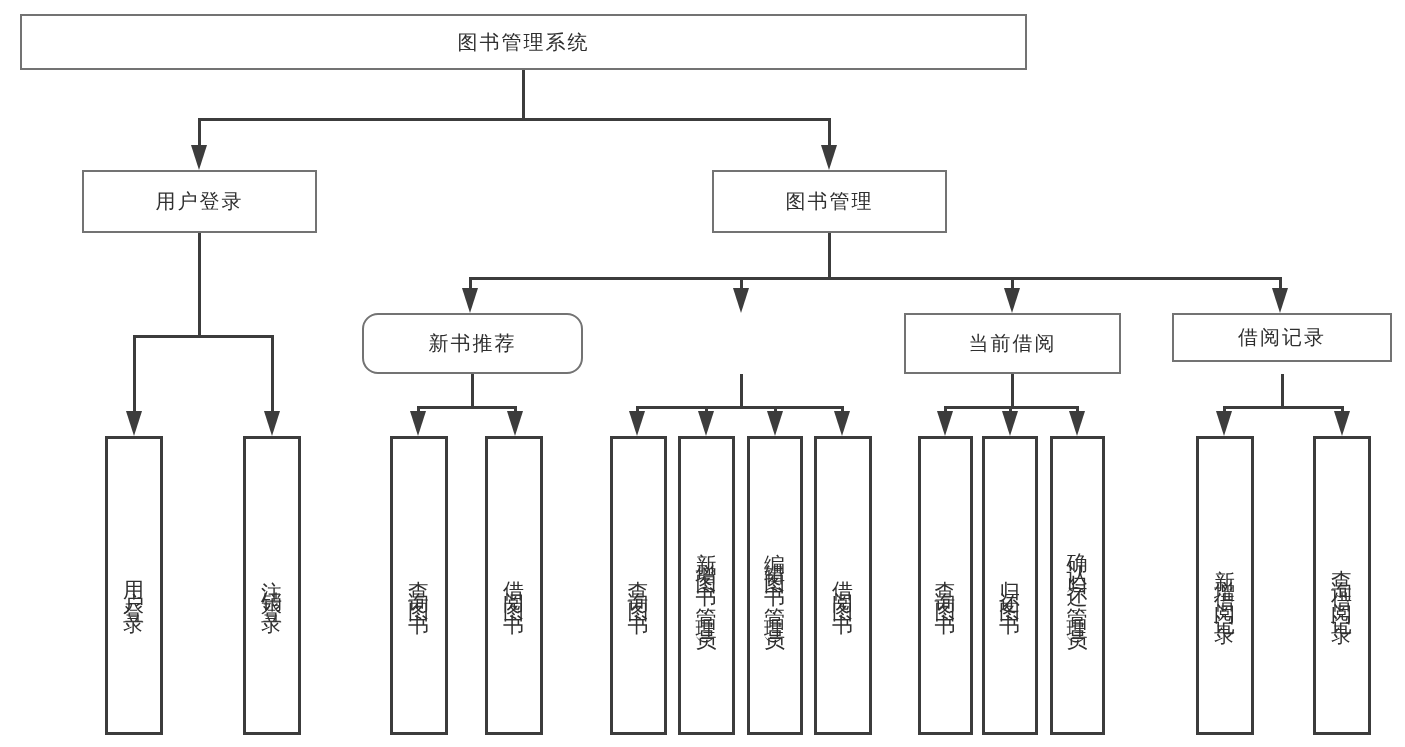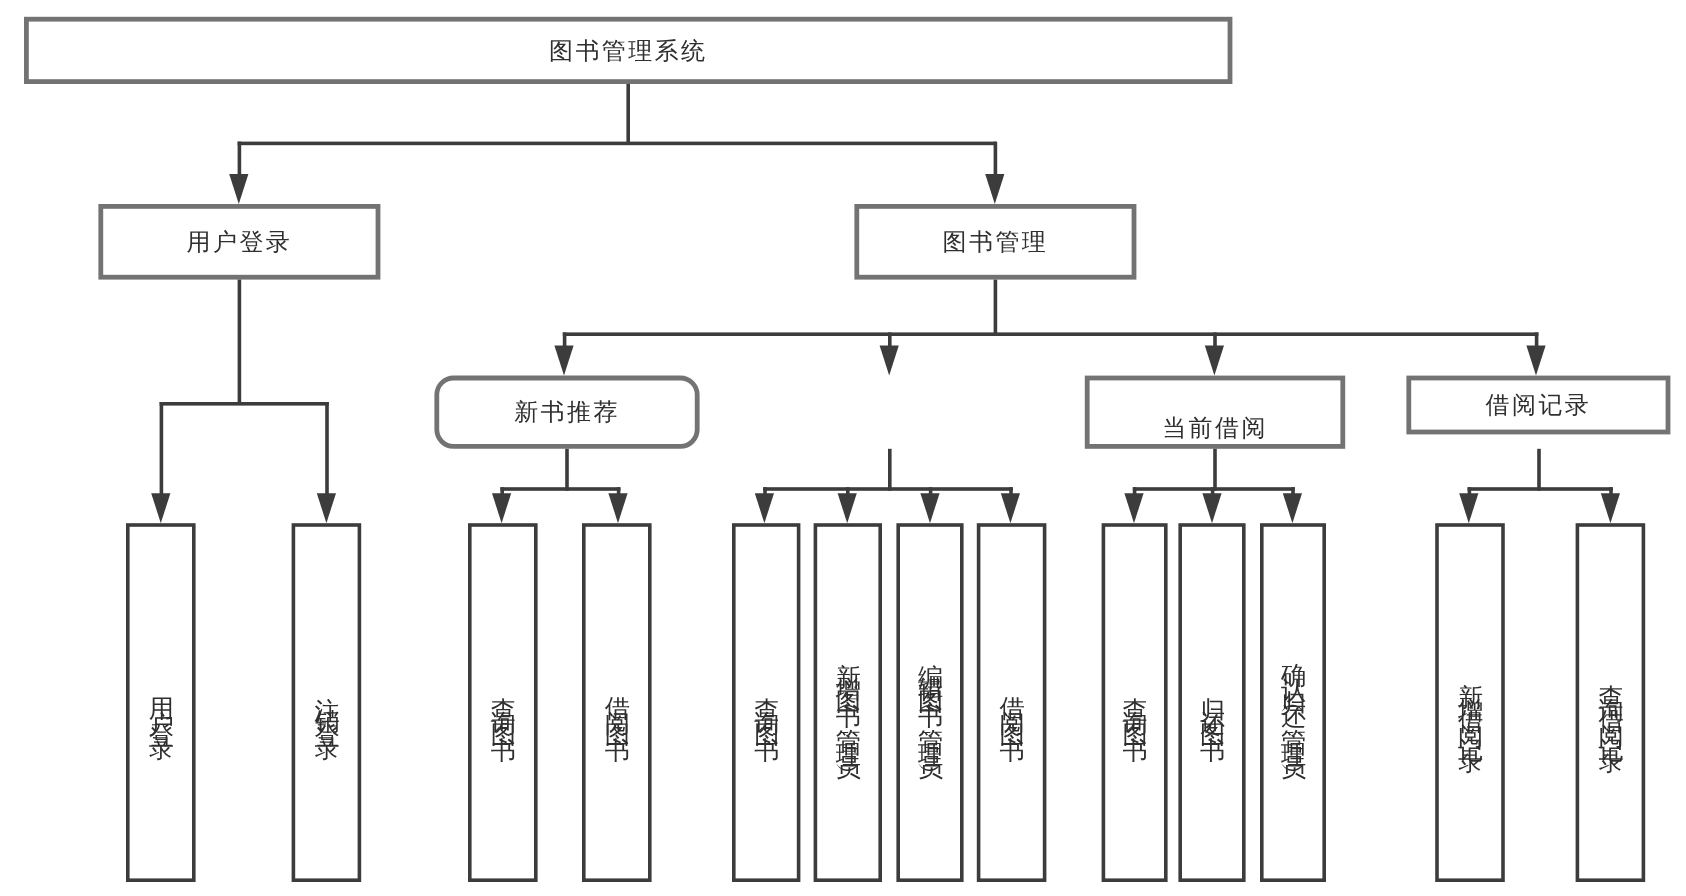--- a/index.html
+++ b/index.html
@@ -5,21 +5,21 @@
   html,body{margin:0;padding:0;background:#ffffff;}
   #canvas{
     position:relative;
     width:1405px;height:747px;
     background:#ffffff;
     font-family:"Liberation Sans","DejaVu Sans",sans-serif;
     overflow:hidden;
   }
   .box{
     position:absolute;
-    border:4px solid #737373;
+    border:2px solid #737373;
     background:#ffffff;
     box-sizing:border-box;
     display:flex;align-items:center;justify-content:center;
   }
   .box .label{
     color:#2f2f2f;
     font-size:20px;
     letter-spacing:2px;
     white-space:nowrap;
   }
@@ -72,21 +72,21 @@
   <div class="box" style="left:82px;top:170px;width:235px;height:63px;">
     <span class="label">用户登录</span>
   </div>
   <div class="box" style="left:712px;top:170px;width:235px;height:63px;align-items:center;">
     <span class="label">图书管理</span>
   </div>
 
   <div class="box" style="left:362px;top:313px;width:221px;height:61px;border-radius:16px;">
     <span class="label">新书推荐</span>
   </div>
-  <div class="box" style="left:904px;top:313px;width:217px;height:61px;align-items:flex-end;">
+  <div class="box" style="left:904px;top:313px;width:217px;height:61px;">
     <span class="label">当前借阅</span>
   </div>
   <div class="box" style="left:1172px;top:313px;width:220px;height:49px;">
     <span class="label">借阅记录</span>
   </div>
 
   <div class="vbox" style="left:105px;top:436px;width:58px;height:299px;">
     <span class="vtext">用户登录</span>
   </div>
   <div class="vbox" style="left:243px;top:436px;width:58px;height:299px;">

